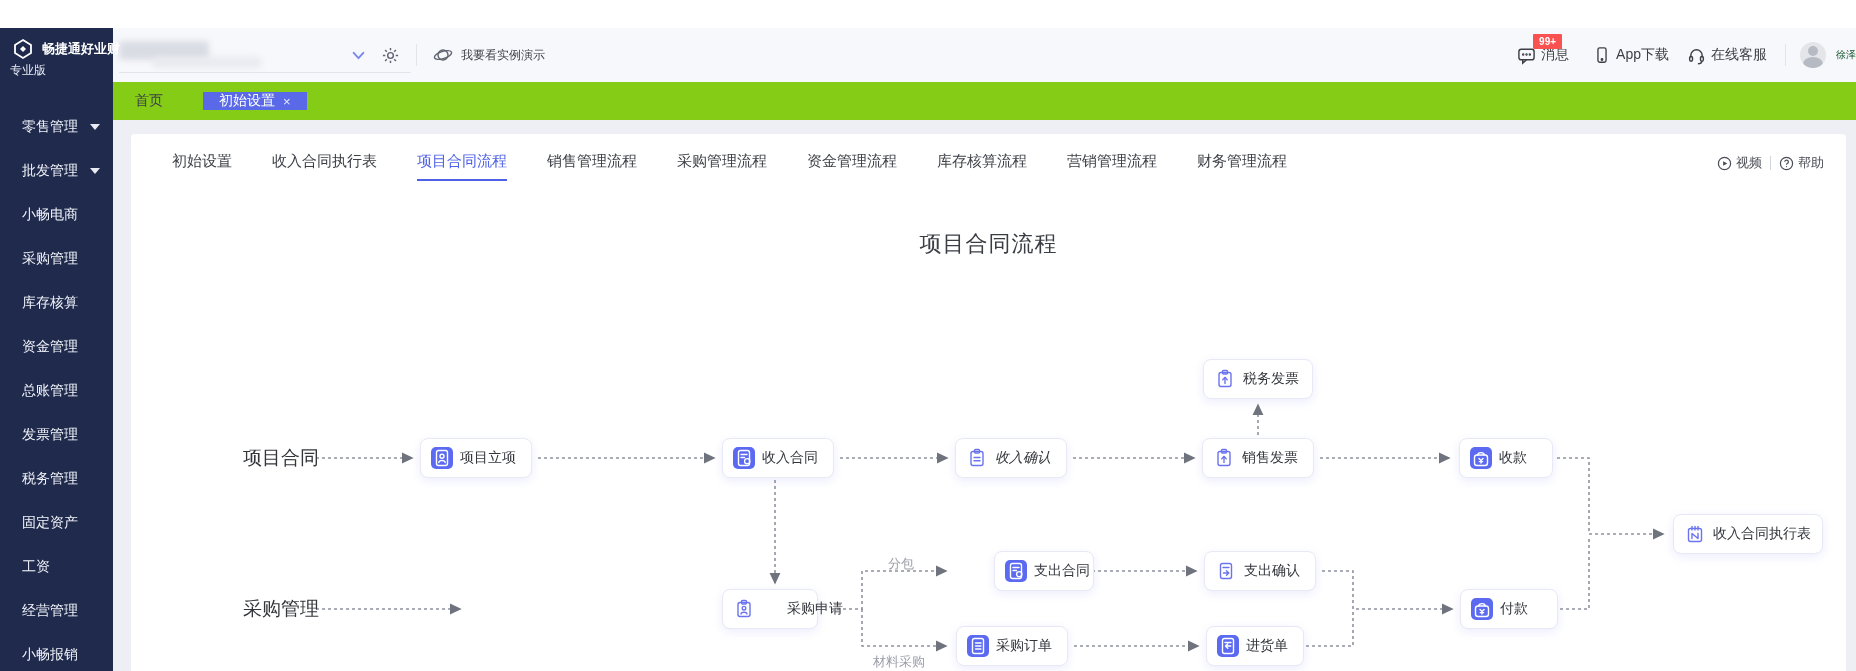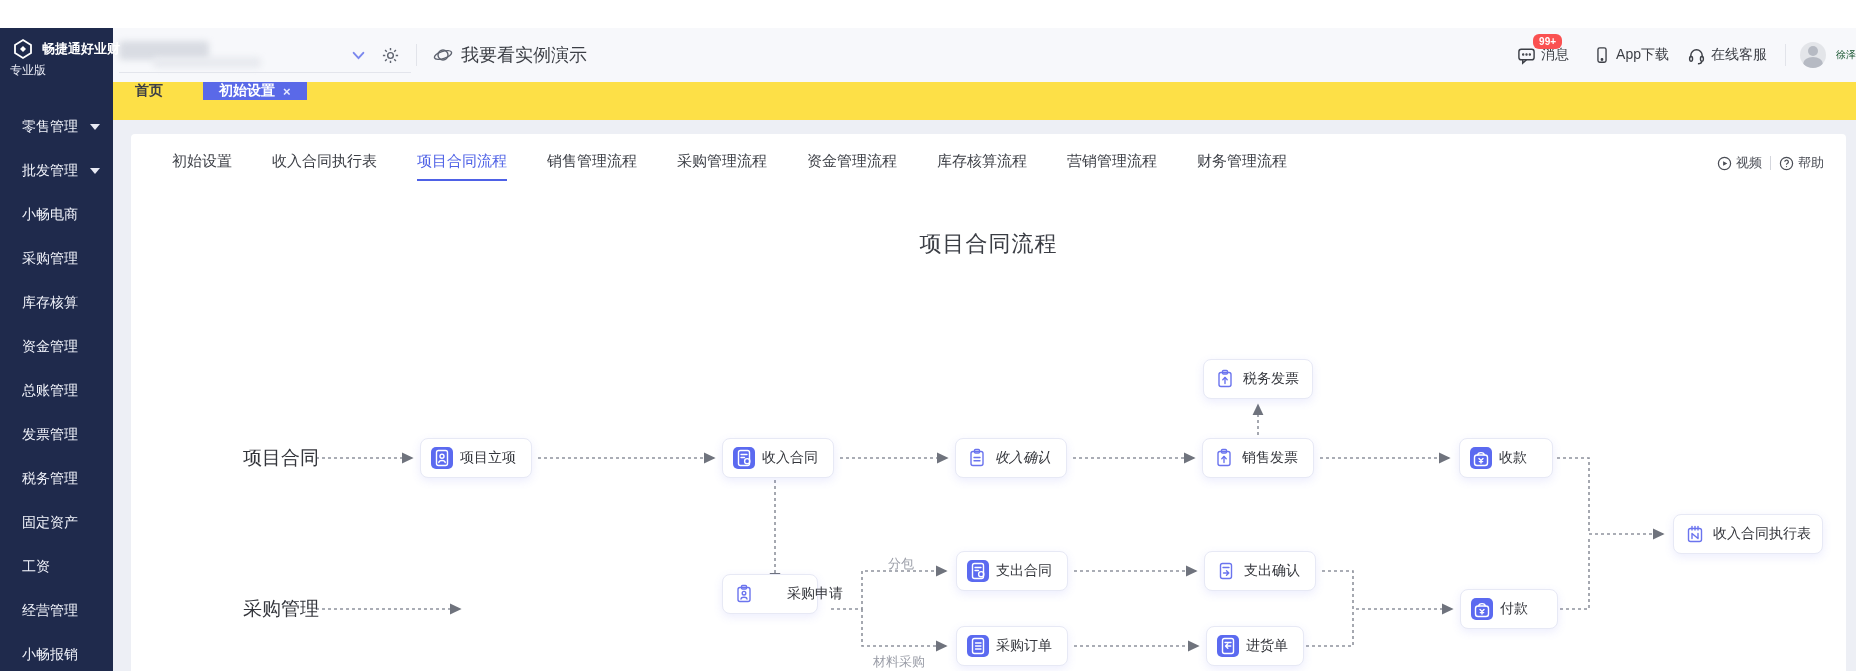--- a/index.html
+++ b/index.html
@@ -18,32 +18,32 @@
   .caret { width:0; height:0; border-left:5px solid transparent; border-right:5px solid transparent;
     border-top:6px solid #e8eaf4; margin-left:12px; }
 
   
   .header { position:absolute; left:113px; top:0; right:0; height:54px; background:#f7f8fb; }
   .blur-blob { position:absolute; background:#d9dce3; border-radius:4px; filter:blur(3px); }
   .search-line { position:absolute; left:6px; top:44px; width:292px; height:1px; background:#e3e5ec; }
   .hd-ic { color:#5f6470; display:inline-flex; align-items:center; }
   .hd-left { position:absolute; left:232px; top:0; height:54px; display:flex; align-items:center; gap:16px; }
   .vdiv { width:1px; height:22px; background:#e2e4ea; }
-  .demo-label { font-size:18px; color:#3c3f46; }
+  .demo-label { font-size:12px; color:#3c3f46; }
   .hd-right { position:absolute; right:0; top:0; height:54px; display:flex; align-items:center; gap:10px; padding-right:0; }
   .hd-item { display:flex; align-items:center; gap:5px; font-size:14px; color:#3c3f46; position:relative; cursor:pointer; }
   .badge { position:absolute; top:-12px; left:16px; background:#fa5151; color:#fff; font-size:10px; font-weight:bold;
-    padding:1px 6px; border-radius:6px; line-height:13px; }
+    padding:1px 6px; border-radius:1px; line-height:13px; }
   .avatar { width:26px; height:26px; border-radius:50%; background:#e3e5e9; overflow:hidden; position:relative; }
   .avatar:before { content:""; position:absolute; left:8px; top:4px; width:10px; height:10px; border-radius:50%; background:#b6bac3; }
   .avatar:after { content:""; position:absolute; left:3px; top:15px; width:20px; height:14px; border-radius:50%; background:#b6bac3; }
   .user-name { font-size:10px; color:#14532d; max-width:34px; overflow:hidden; white-space:nowrap; }
 
   
-  .tabstrip { position:absolute; left:113px; top:54px; right:0; height:38px; background:#fde047; display:flex; align-items:flex-start;font-weight:bold; }
+  .tabstrip { position:absolute; left:113px; top:54px; right:0; height:38px; background:#84cc16; display:flex; align-items:center; }
   .doc-tab { display:flex; align-items:center; padding:0 22px; font-size:14px; color:#3c3f46; cursor:pointer; }
   .doc-tab.active { background:#5a69e8; color:#fff; margin-left:18px; padding:0 16px; gap:8px; }
   .tab-close { font-size:13px; color:#e7eaff; cursor:pointer; }
 
   
   .content { position:absolute; left:113px; top:92px; right:0; bottom:0; background:#edeff5; }
   .card { position:absolute; left:18px; top:14px; right:10px; bottom:-6px; background:#fff; border-radius:4px; }
   .flow-nav { display:flex; align-items:center; gap:40px; padding:18px 0 10px 41px; }
   .flow-tab { font-size:15px; color:#3c3f46; cursor:pointer; padding-bottom:8px; border-bottom:2px solid transparent; white-space:nowrap; }
   .flow-tab.active { color:#4e61e6; border-bottom-color:#4e61e6; }
@@ -313,32 +313,32 @@
       <div class="node" style="left: 1506px; top: 430px; width: 94px;">
         <span class="nico filled">
           <svg width="22" height="22" viewBox="0 0 22 22" fill="none" stroke="#ffffff" stroke-width="1.4" stroke-linecap="round" stroke-linejoin="round">
             <rect x="4.5" y="8" width="13" height="10.5" rx="2.5"></rect>
             <path d="M7.8 8 C7.8 4.8 14.2 4.8 14.2 8"></path>
             <path d="M9 11.5 L11 13.5 L13 11.5 M11 13.5 V16 M9.3 14.6 h3.4"></path>
           </svg>
         </span>
         <span>收款</span>
       </div>
-      <div class="node" style="left: 770px; top: 566px; width: 96px; gap: 32px;">
+      <div class="node" style="left: 770px; top: 581px; width: 96px; gap: 32px;">
         <span class="nico outline">
           <svg width="22" height="22" viewBox="0 0 22 22" fill="none" stroke="#6b74ee" stroke-width="1.4" stroke-linecap="round" stroke-linejoin="round">
             <rect x="5" y="4.5" width="12" height="14" rx="2"></rect>
             <rect x="8.5" y="2.5" width="5" height="3.5" rx="1"></rect>
             <circle cx="11" cy="10.2" r="1.8"></circle>
             <path d="M8 16 C8.4 13.6 13.6 13.6 14 16"></path>
           </svg>
         </span>
         <span>采购申请</span>
       </div>
-      <div class="node" style="left: 1012px; top: 543px; width: 112px;">
+      <div class="node" style="left: 1044px; top: 543px; width: 100px;">
         <span class="nico filled">
           <svg width="22" height="22" viewBox="0 0 22 22" fill="none" stroke="#ffffff" stroke-width="1.4" stroke-linecap="round" stroke-linejoin="round">
             <rect x="5.5" y="3.5" width="11" height="15" rx="2"></rect>
             <line x1="8" y1="7.5" x2="14" y2="7.5"></line>
             <line x1="8" y1="10.5" x2="11.5" y2="10.5"></line>
             <circle cx="14.2" cy="14.2" r="2.6"></circle>
           </svg>
         </span>
         <span>支出合同</span>
       </div>

